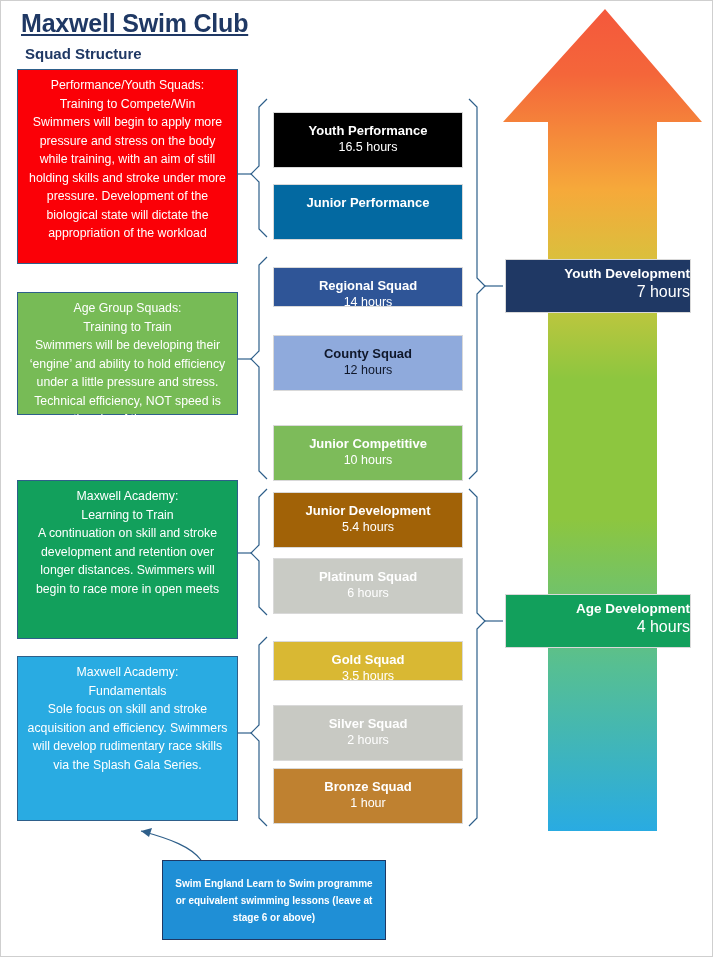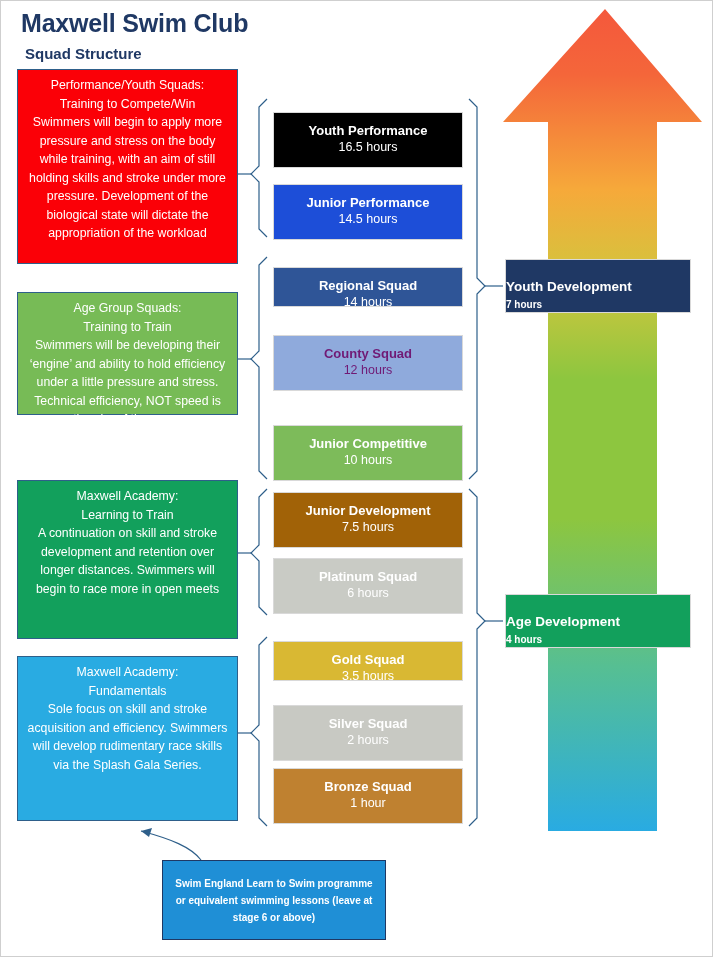--- a/index.html
+++ b/index.html
@@ -24,20 +24,21 @@
   }
   
   #title {
     position: absolute;
     left: 20px;
     top: 8px;
     font-size: 25px;
     font-weight: bold;
     color: #1f3864;
     letter-spacing: -0.2px;
+    text-decoration: underline;
   }
   #subtitle {
     position: absolute;
     left: 24px;
     top: 44px;
     font-size: 15px;
     font-weight: bold;
     color: #1f3864;
   }
   
@@ -71,36 +72,35 @@
   }
   .squad .hr {
     display: block;
     font-size: 12.5px;
     line-height: 17px;
   }
   
   .dev-box {
     position: absolute;
     box-sizing: border-box;
-    text-align: left;
+    text-align: right;
     color: #ffffff;
     border: 1px solid #d9d9d9;
-    padding-top: 18px;
+    padding-top: 5px;
   }
   .dev-box .nm {
     display: block;
     font-weight: bold;
     font-size: 13.5px;
     line-height: 18px;
   }
   .dev-box .hr {
     display: block;
-    font-size: 10px;
-    line-height: 17px;
-    font-weight: bold;
+    font-size: 16px;
+    line-height: 17px;
   }
   
   #bottom-note {
     position: absolute;
     left: 161px;
     top: 859px;
     width: 224px;
     height: 80px;
     box-sizing: border-box;
     background: #1f8fd6;
@@ -191,43 +191,42 @@
       <path d="M200,859 C190,846 170,838 140,830"></path>
       <polygon points="140,830 151,827 148,836" fill="#2e5f8a" stroke="none"></polygon>
     </g>
   </svg>
 
   <div class="squad" style="left:272px; top:111px; width:190px; height:56px; background:#000000; color:#ffffff;">
     <span class="nm">Youth Performance</span>
     <span class="hr">16.5 hours</span>
   </div>
 
-  <div class="squad" style="left:272px; top:183px; width:190px; height:56px; background:#1d4ed8; color:#ffffff;">
+  <div class="squad" style="left:272px; top:183px; width:190px; height:56px; background:#0369a1; color:#ffffff;">
     <span class="nm">Junior Performance</span>
-    <span class="hr">14.5 hours</span>
   </div>
 
   <div class="squad" style="left:272px; top:266px; width:190px; height:40px; background:#2f5597; color:#ffffff;">
     <span class="nm">Regional Squad</span>
     <span class="hr">14 hours</span>
   </div>
 
-  <div class="squad" style="left:272px; top:334px; width:190px; height:56px; background:#8faadc; color:#701a75;">
+  <div class="squad" style="left:272px; top:334px; width:190px; height:56px; background:#8faadc; color:#0f172a;">
     <span class="nm">County Squad</span>
     <span class="hr">12 hours</span>
   </div>
 
   <div class="squad" style="left:272px; top:424px; width:190px; height:56px; background:#7dbb5a; color:#ffffff;">
     <span class="nm">Junior Competitive</span>
     <span class="hr">10 hours</span>
   </div>
 
   <div class="squad" style="left:272px; top:491px; width:190px; height:56px; background:#a16207; color:#ffffff;">
     <span class="nm">Junior Development</span>
-    <span class="hr">7.5 hours</span>
+    <span class="hr">5.4 hours</span>
   </div>
 
   <div class="squad" style="left:272px; top:557px; width:190px; height:56px; background:#c9cbc5; color:#ffffff;">
     <span class="nm">Platinum Squad</span>
     <span class="hr">6 hours</span>
   </div>
 
   <div class="squad" style="left:272px; top:640px; width:190px; height:40px; background:#d9b833; color:#ffffff;">
     <span class="nm">Gold Squad</span>
     <span class="hr">3.5 hours</span>

